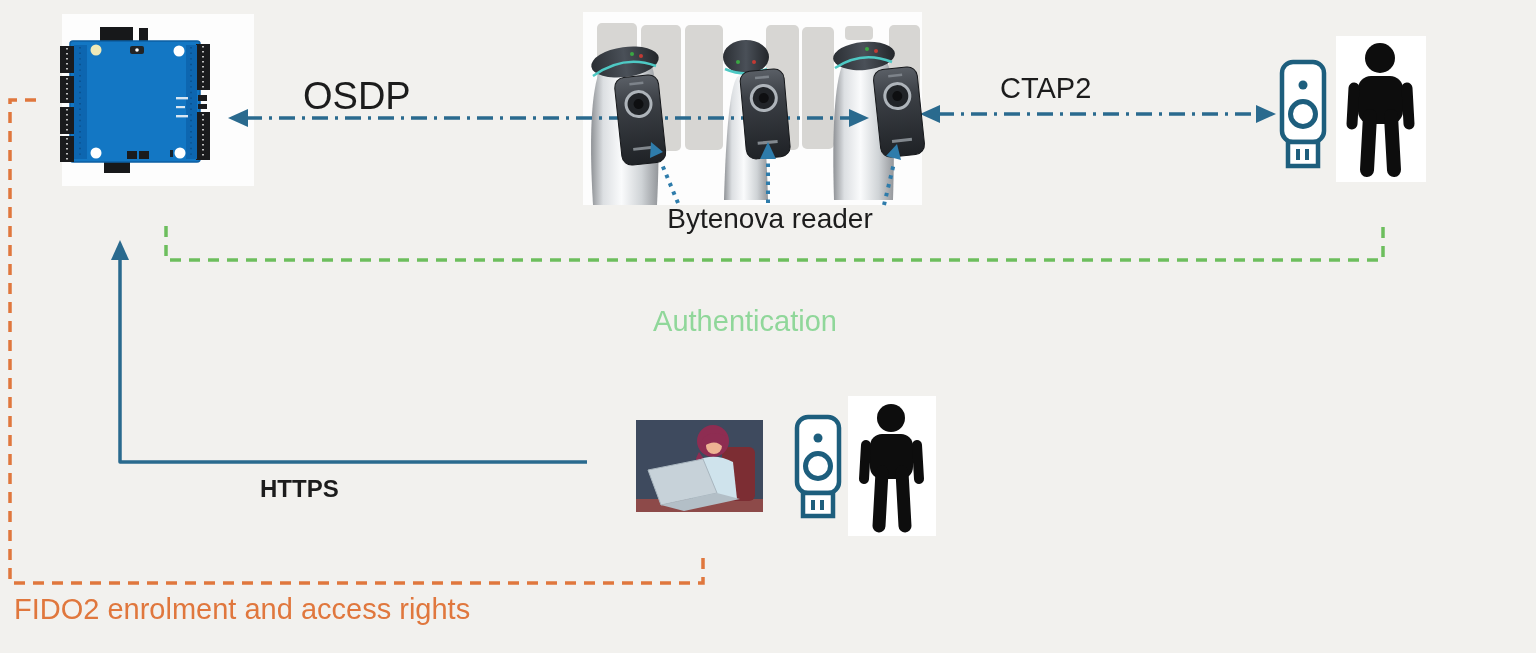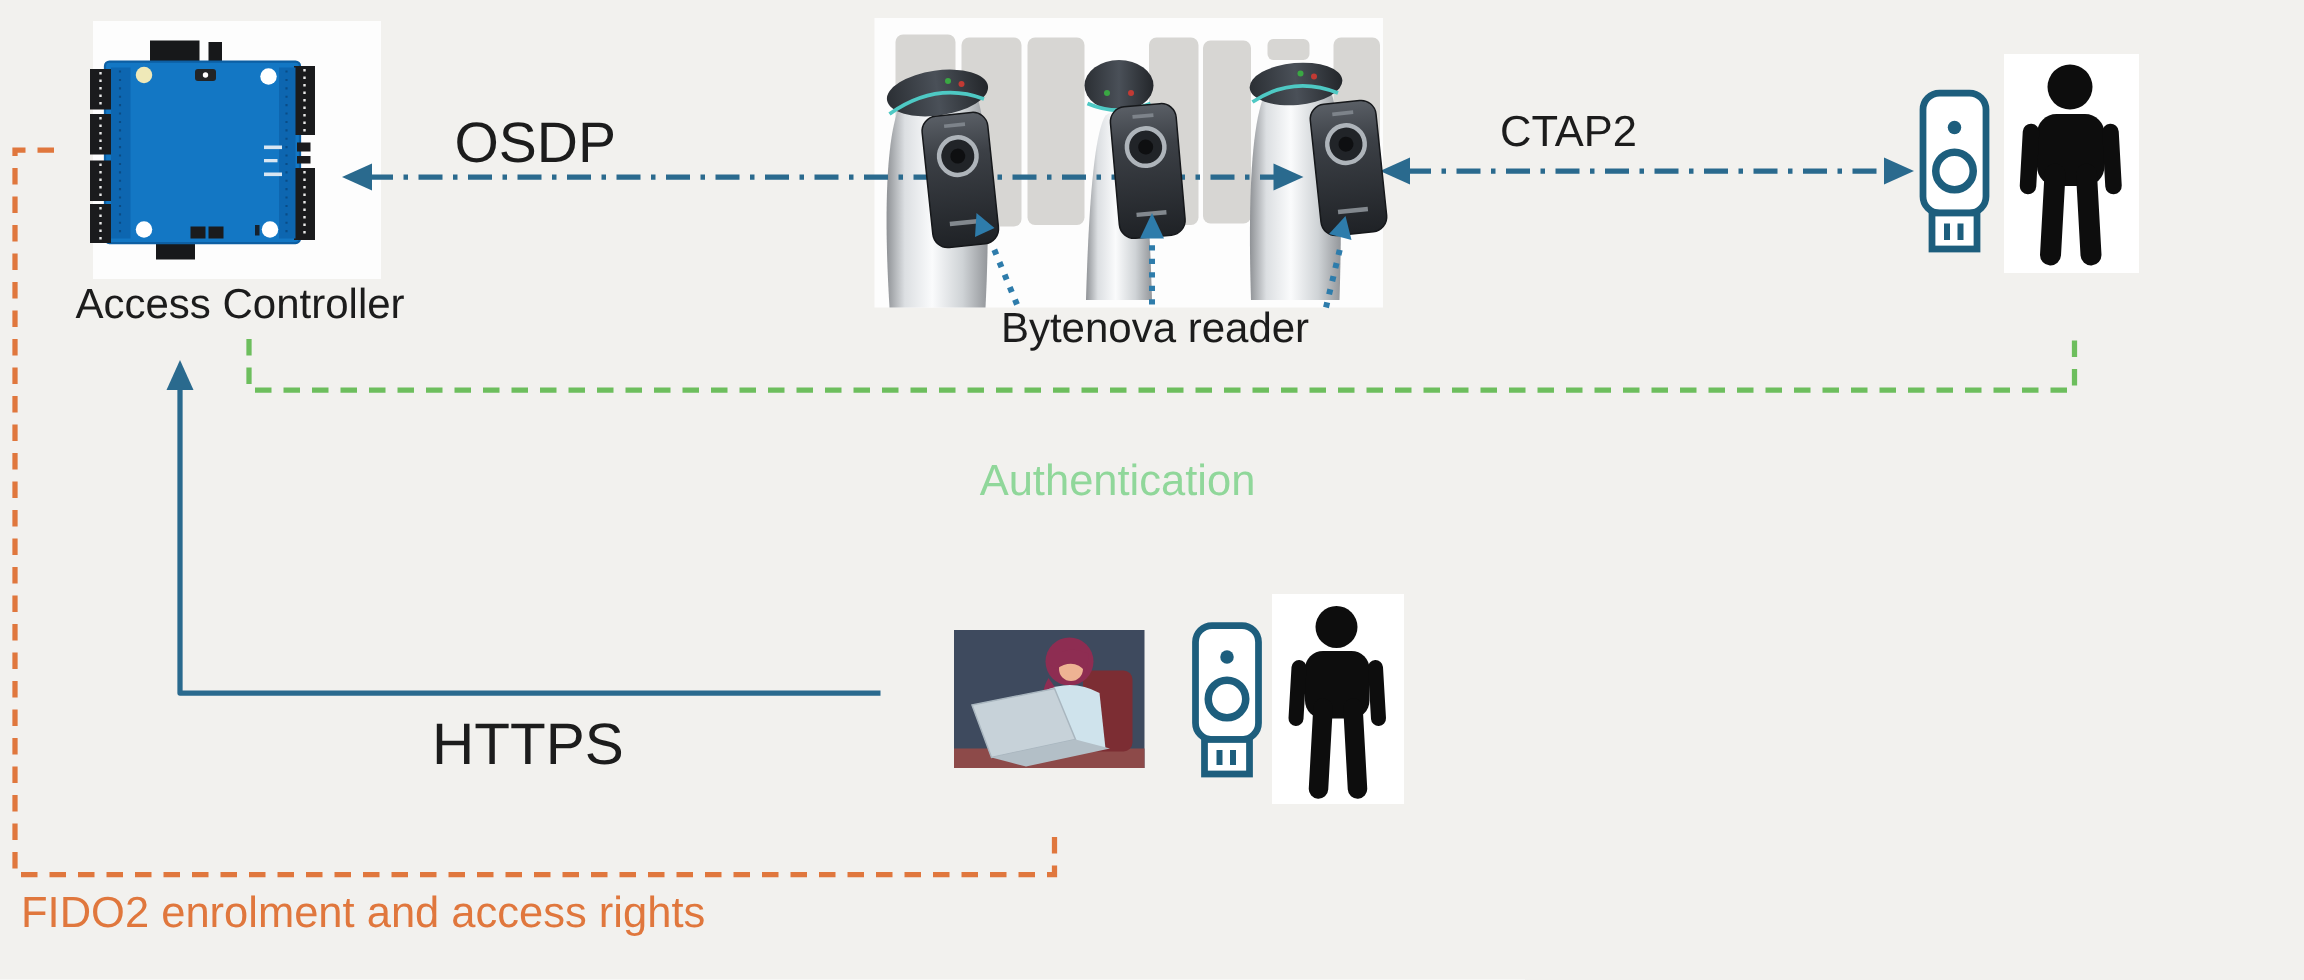--- a/index.html
+++ b/index.html
@@ -237,29 +237,28 @@
   <g fill="#0d0d0d" stroke="#0d0d0d">
     <circle cx="891" cy="418" r="14" stroke="none"></circle>
     <rect x="870" y="434" width="43" height="45" rx="12" stroke="none"></rect>
     <line x1="866" y1="445" x2="864" y2="479" stroke-width="10" stroke-linecap="round"></line>
     <line x1="917" y1="445" x2="919" y2="479" stroke-width="10" stroke-linecap="round"></line>
     <line x1="882" y1="472" x2="879" y2="526" stroke-width="13" stroke-linecap="round"></line>
     <line x1="902" y1="472" x2="905" y2="526" stroke-width="13" stroke-linecap="round"></line>
   </g>
 </svg>
 
-<div class="lbl center" style="left:20px;top:188px;width:280px;">Access Controller</div>
 
 <div class="lbl" style="left:303px;top:76px;font-size:38px;">OSDP</div>
 
 <div class="lbl center" style="left:630px;top:204px;width:280px;">Bytenova reader</div>
 
 <div class="lbl" style="left:1000px;top:73px;font-size:29px;text-align:right;">CTAP2</div>
 
 
 <div class="lbl center green-text" style="left:620px;top:306px;width:250px;font-size:29px;">Authentication</div>
 
-<div class="lbl" style="left:288px;top:476px;font-size:39px;">HTTPS</div>
+<div class="lbl" style="left:260px;top:476px;font-size:24px;font-weight:bold;">HTTPS</div>
 
 
 <div class="lbl orange-text" style="left:14px;top:594px;font-size:29px;text-align:right;">FIDO2 enrolment and access rights</div>
 
 </div>
 
 </body></html>

